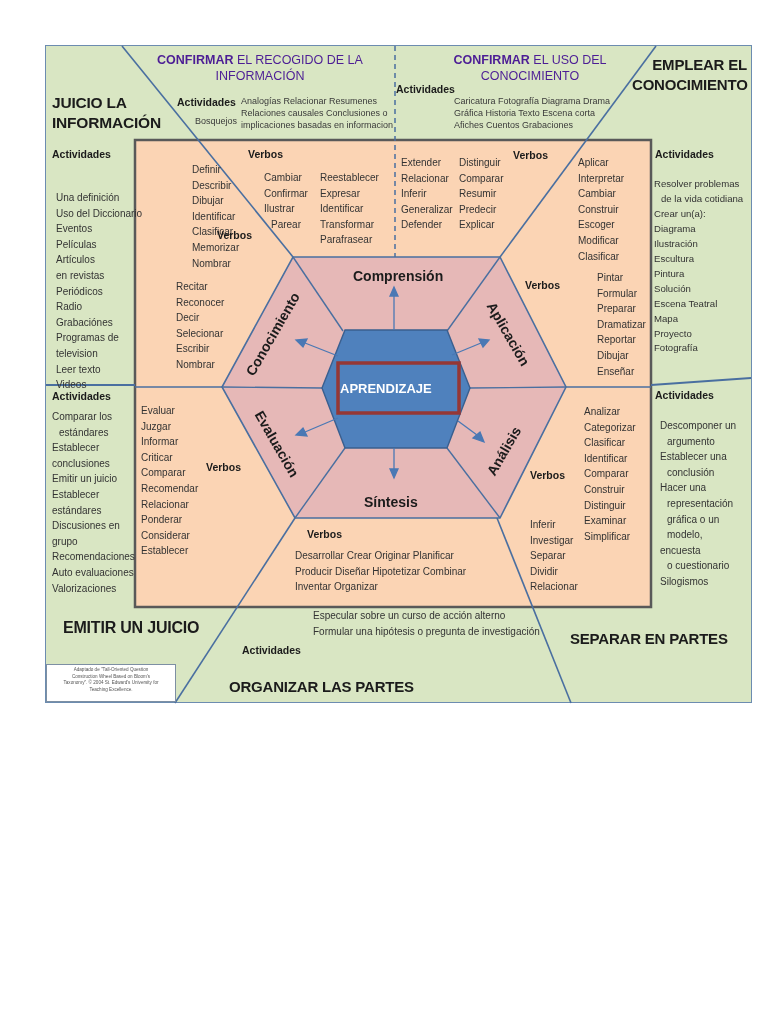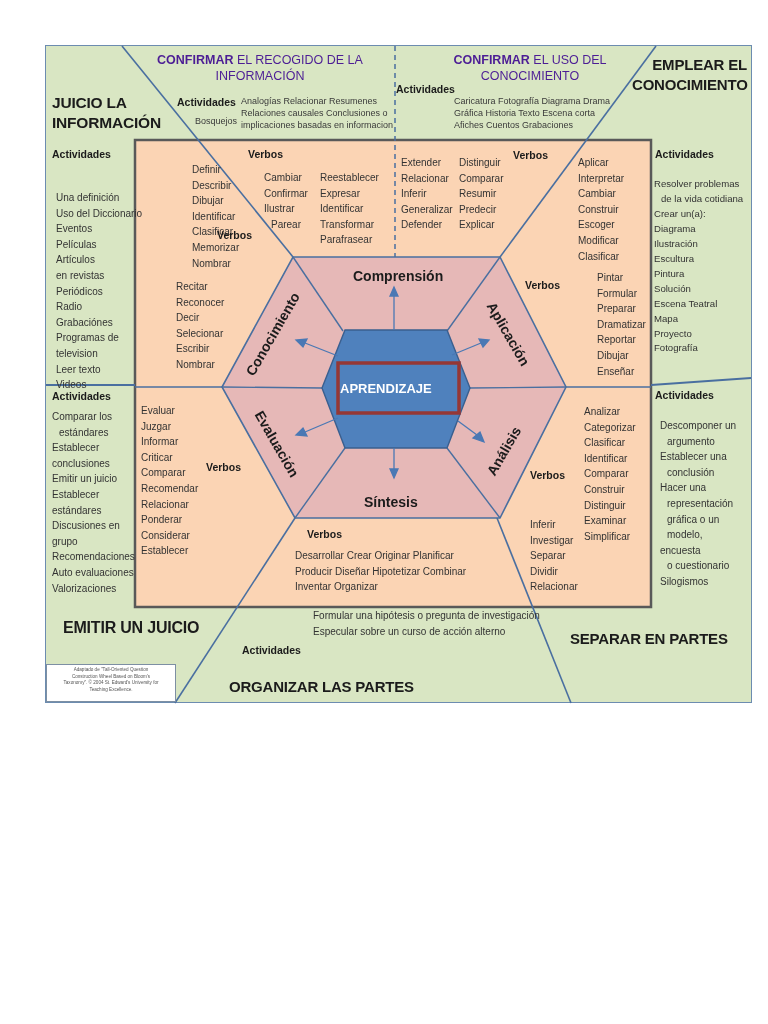--- a/index.html
+++ b/index.html
@@ -275,22 +275,22 @@
 </div>
 
 <div class="t lbl" style="left:307px; top:529px;">Verbos</div>
 <div class="t list" style="left:295px; top:548px;">
   <div>Desarrollar  Crear  Originar  Planificar</div>
   <div>Producir  Diseñar  Hipotetizar  Combinar</div>
   <div>Inventar  Organizar</div>
 </div>
 <div class="t lbl" style="left:242px; top:645px;">Actividades</div>
 <div class="t list" style="left:313px; top:608px;">
+  <div>Especular sobre un curso de acción alterno</div>
   <div>Formular una hipótesis o pregunta de investigación</div>
-  <div>Especular sobre un curso de acción alterno</div>
 </div>
 
 <div class="hex-lbl" style="left:353px; top:268px;">Comprensión</div>
 <div class="hex-lbl" style="left:364px; top:494px;">Síntesis</div>
 <div class="hex-lbl" style="left:226px; top:326px; transform: rotate(-60deg);">Conocimiento</div>
 <div class="hex-lbl" style="left:473px; top:326px; transform: rotate(60deg);">Aplicación</div>
 <div class="hex-lbl" style="left:240px; top:436px; transform: rotate(60deg);">Evaluación</div>
 <div class="hex-lbl" style="left:477px; top:443px; transform: rotate(-60deg);">Análisis</div>
 
 <div class="t center-label" style="left:340px; top:382px; width:142px; text-align:left;">APRENDIZAJE</div>

